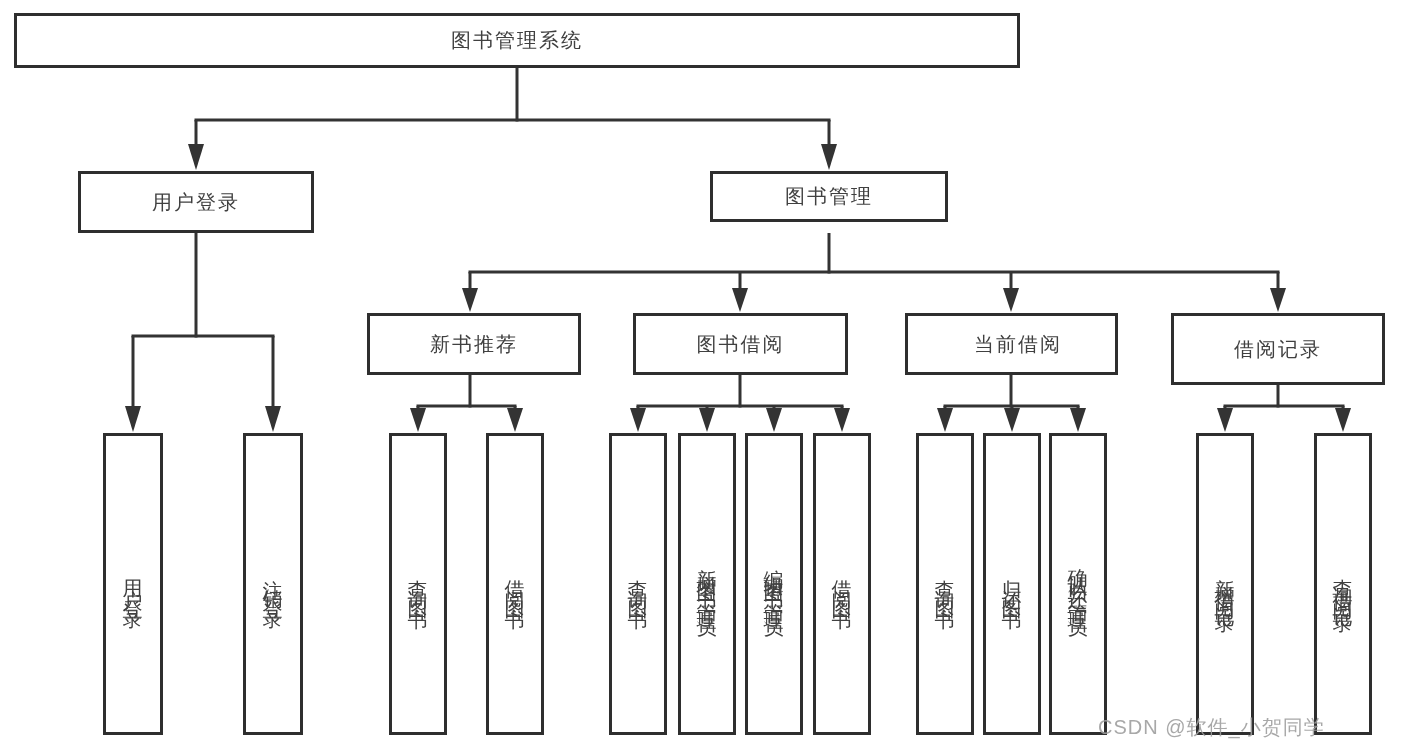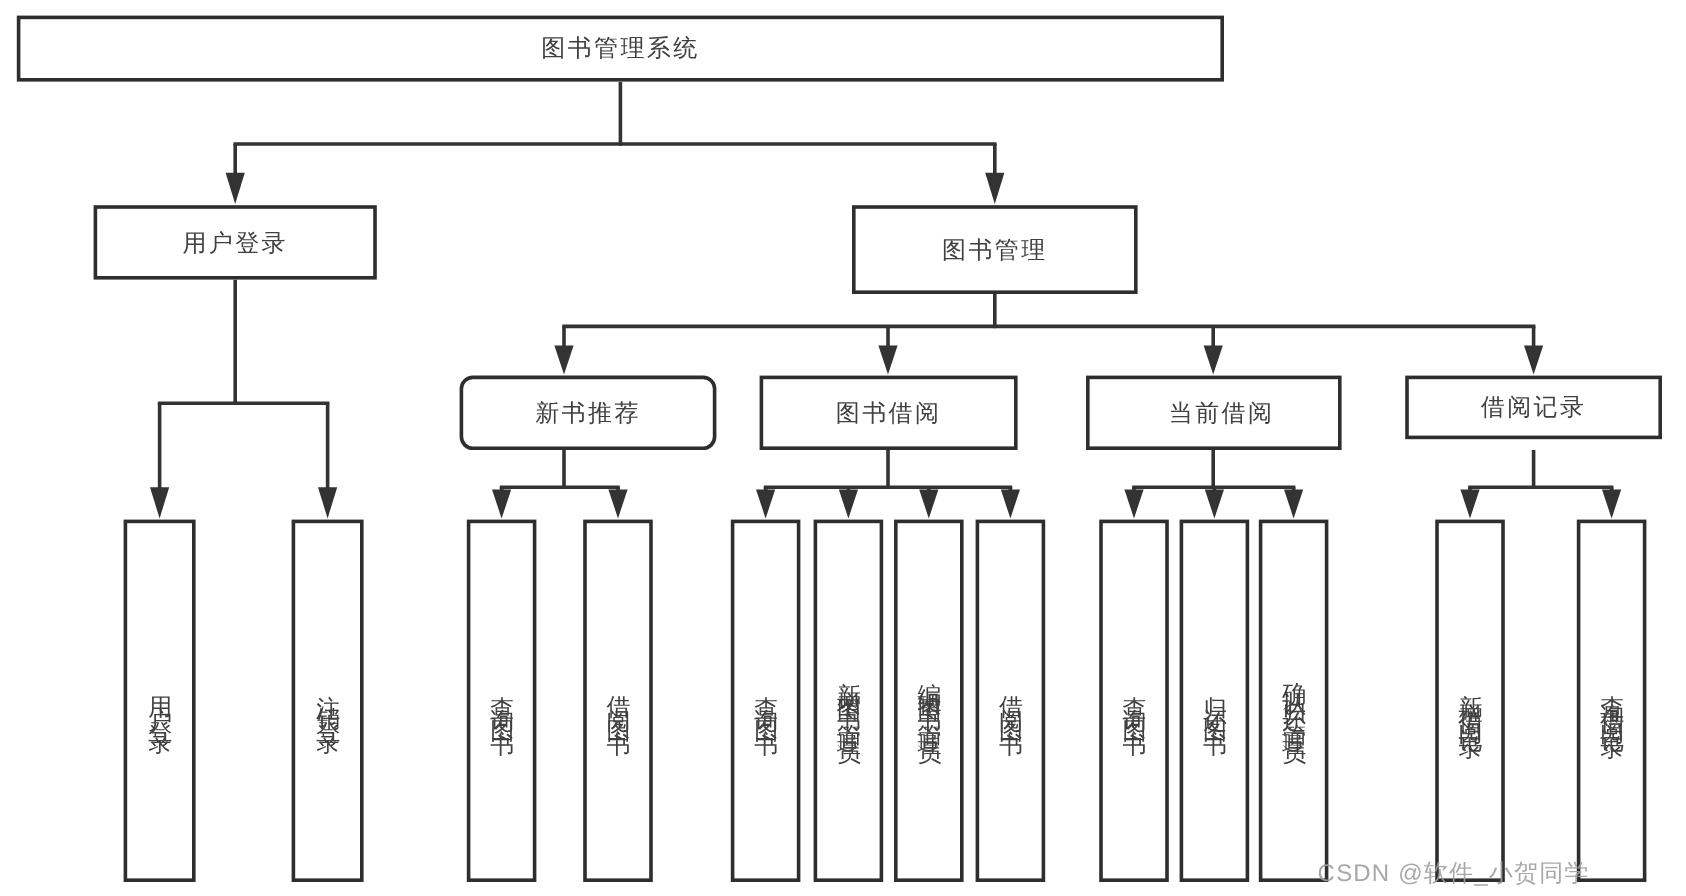--- a/index.html
+++ b/index.html
@@ -57,25 +57,25 @@
     top: 714px;
     font-size: 20px;
     letter-spacing: 1px;
     color: rgba(158, 158, 158, 0.9);
     white-space: nowrap;
     z-index: 5;
   }
   
   .pos-root   { left: 14px;   top: 13px;  width: 1006px; height: 55px; font-family: Liberation Mono, monospace; }
   .pos-user   { left: 78px;   top: 171px; width: 236px;  height: 62px; }
-  .pos-book   { left: 710px;  top: 171px; width: 238px;  height: 74px; }
-  .pos-rec    { left: 383px;  top: 313px; width: 214px;  height: 62px; border-radius: 11px; }
+  .pos-book   { left: 710px;  top: 171px; width: 238px;  height: 51px; }
+  .pos-rec    { left: 367px;  top: 313px; width: 214px;  height: 62px; }
   .pos-borrow { left: 633px;  top: 313px; width: 215px;  height: 62px; }
   .pos-cur    { left: 905px;  top: 313px; width: 213px;  height: 62px; padding-left: 13px; }
-  .pos-hist   { left: 1171px; top: 313px; width: 214px;  height: 53px; align-items: center; }
+  .pos-hist   { left: 1171px; top: 313px; width: 214px;  height: 72px; align-items: center; }
   .pos-u1 { left: 103px;  width: 60px; }
   .pos-u2 { left: 243px;  width: 60px; }
   .pos-r1 { left: 389px; }
   .pos-r2 { left: 486px; }
   .pos-b1 { left: 609px; }
   .pos-b2 { left: 678px; }
   .pos-b3 { left: 745px; }
   .pos-b4 { left: 813px; }
   .pos-c1 { left: 916px; }
   .pos-c2 { left: 983px; }

